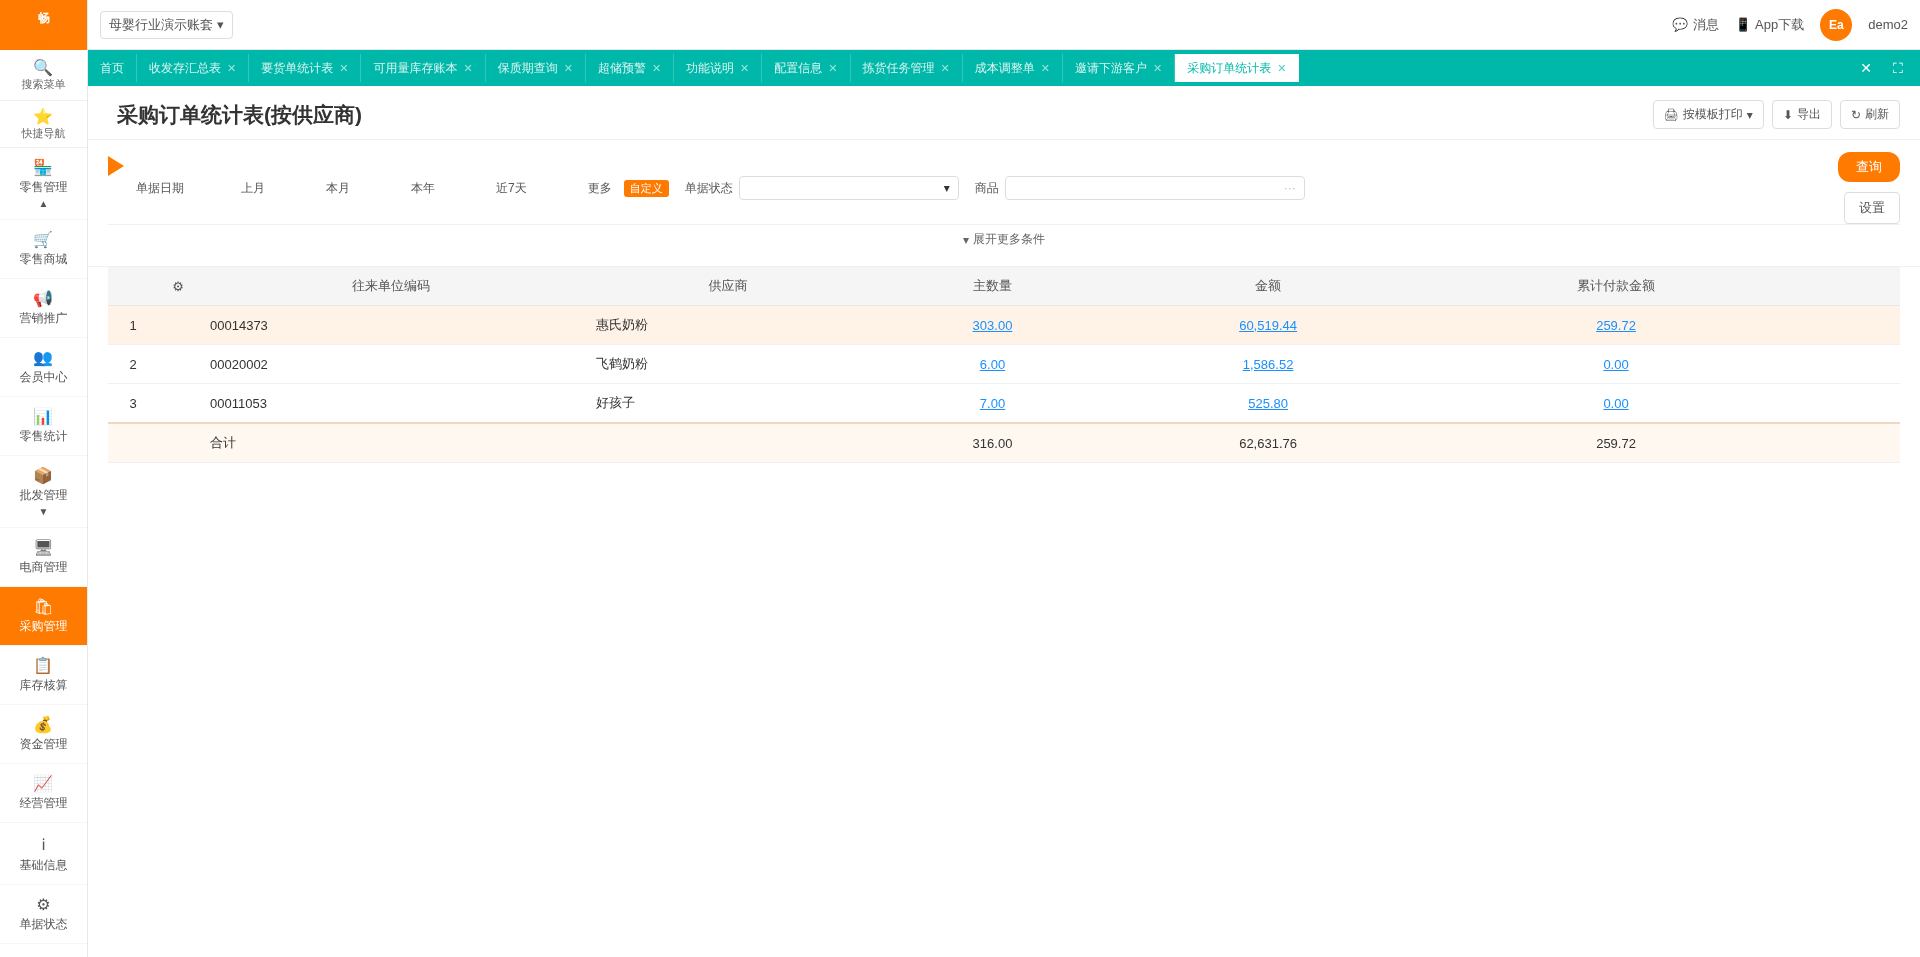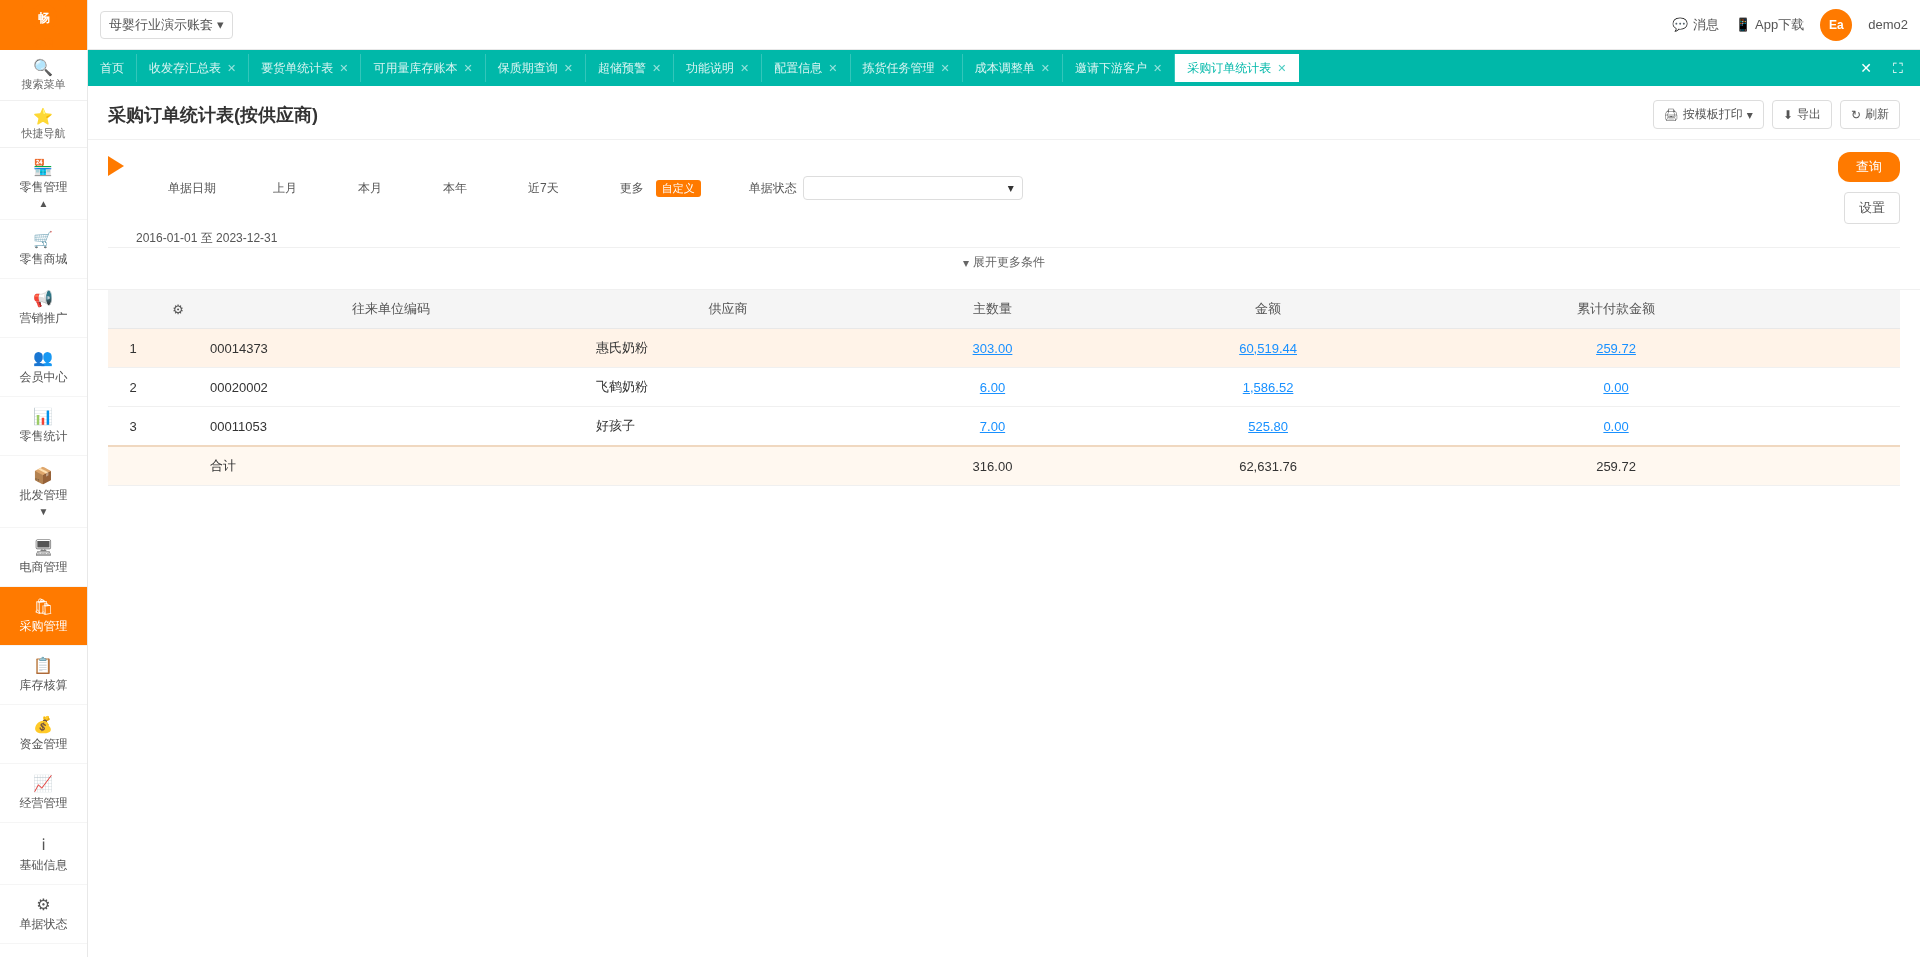--- a/index.html
+++ b/index.html
@@ -37,31 +37,31 @@
 
     
     .tabbar-right { margin-left: auto; display: flex; align-items: center; gap: 4px; padding-right: 8px; flex-shrink: 0; }
     .tabbar-btn { width: 28px; height: 28px; display: flex; align-items: center; justify-content: center; cursor: pointer; color: #fff; font-size: 14px; border-radius: 3px; }
 
     
     .page-content { flex: 1; background: #fff; overflow-y: auto; padding: 0; }
 
     
     .page-header { padding: 14px 20px 10px; display: flex; align-items: center; justify-content: space-between; border-bottom: 1px solid #f0f0f0; }
-    .page-title { font-size: 18px; font-weight: 600; color: #333; }
+    .page-title { font-size: 21px; font-weight: 600; color: #333; margin-left: 9px; }
     .page-actions { display: flex; align-items: center; gap: 8px; }
     .btn-print { display: flex; align-items: center; gap: 4px; padding: 5px 10px; border: 1px solid #ddd; border-radius: 4px; cursor: pointer; font-size: 12px; color: #555; background: #fff; }
     .btn-export { display: flex; align-items: center; gap: 4px; padding: 5px 10px; border: 1px solid #ddd; border-radius: 4px; cursor: pointer; font-size: 12px; color: #555; background: #fff; }
     .btn-refresh { display: flex; align-items: center; gap: 4px; padding: 5px 10px; border: 1px solid #ddd; border-radius: 4px; cursor: pointer; font-size: 12px; color: #555; background: #fff; }
 
     
     .filter-area { padding: 12px 20px; background: #fff; border-bottom: 1px solid #f0f0f0; }
     .filter-row { display: flex; align-items: center; gap: 16px; flex-wrap: wrap; }
     .filter-item { display: flex; align-items: center; gap: 6px; font-size: 12px; }
-    .filter-label { color: #555; white-space: nowrap; margin-left: 32px; }
+    .filter-label { color: #555; white-space: nowrap; }
     .date-shortcuts { display: flex; gap: 4px; }
     .date-shortcut { padding: 2px 6px; font-size: 12px; color: #555; cursor: pointer; border-radius: 2px; margin-left: 45px; }
     .date-range { font-size: 12px; color: #555; }
     .custom-badge { background: #ff7a00; color: #fff; padding: 1px 6px; border-radius: 3px; font-size: 11px; }
     .filter-select { display: flex; align-items: center; gap: 4px; padding: 4px 8px; border: 1px solid #ddd; border-radius: 4px; min-width: 200px; font-size: 12px; cursor: pointer; }
     .filter-input { display: flex; align-items: center; gap: 4px; padding: 4px 8px; border: 1px solid #ddd; border-radius: 4px; min-width: 200px; font-size: 12px; }
     .btn-query { background: #ff7a00; color: #fff; border: none; padding: 6px 18px; border-radius: 12px; cursor: pointer; font-size: 13px; }
     .btn-settings { background: #fff; color: #555; border: 1px solid #ddd; padding: 6px 14px; border-radius: 4px; cursor: pointer; font-size: 13px; margin-top: 6px; }
 
     
@@ -307,30 +307,34 @@
             </div>
 
             <div class="filter-item">
               <span class="filter-label">单据状态</span>
               <div class="filter-select" style="min-width:220px;">
                 <span style="flex:1;color:#bbb;"></span>
                 <span>▾</span>
               </div>
             </div>
 
+            <div class="filter-item">
+              <span class="filter-label">商品</span>
+              <div class="filter-input" style="min-width:300px;">
+                <input type="text" style="border: none; outline: none; flex: 1 1 0%; font-size: 12px; width: 100%;" placeholder="">
+                <span style="color:#bbb;cursor:pointer;">···</span>
+              </div>
+            </div>
 
             <div style="margin-left:auto;display:flex;flex-direction:column;gap:4px;align-items:flex-end;">
               <button class="btn-query">查询</button>
               <button class="btn-settings">设置</button>
             </div>
           </div>
 
-          <div style="margin-top:6px;">
-            <span class="date-range">2016-01-01 至 2023-12-31</span>
-          </div>
         </div>
       </div>
 
       <div class="expand-toggle">
         <span>▾</span>
         <span>展开更多条件</span>
       </div>
     </div>
 
     <div class="table-container">

